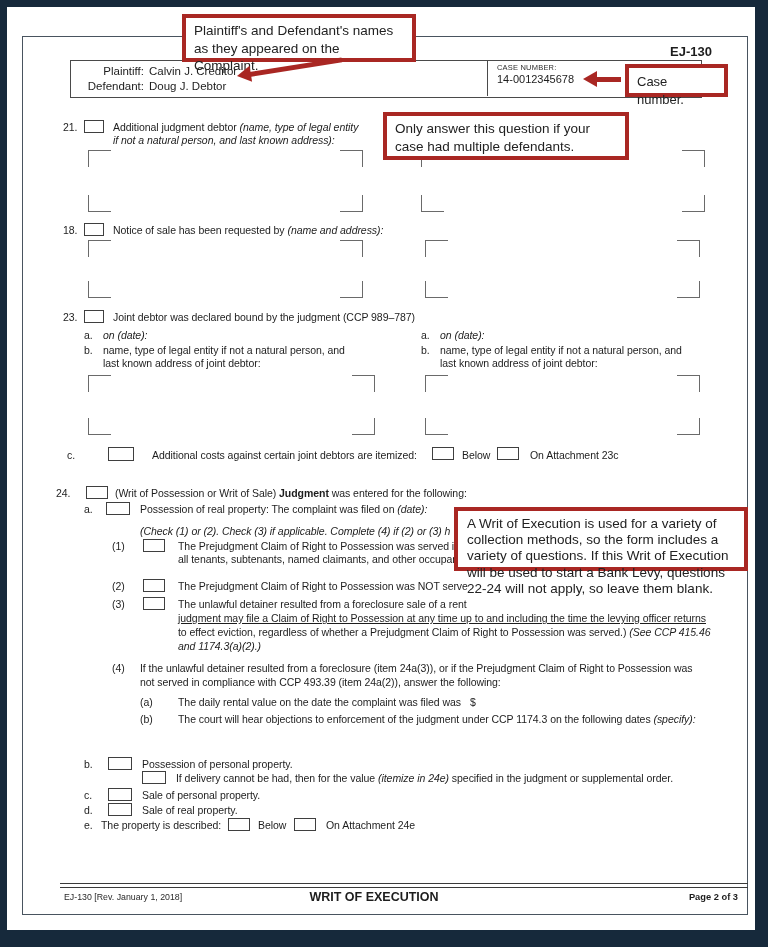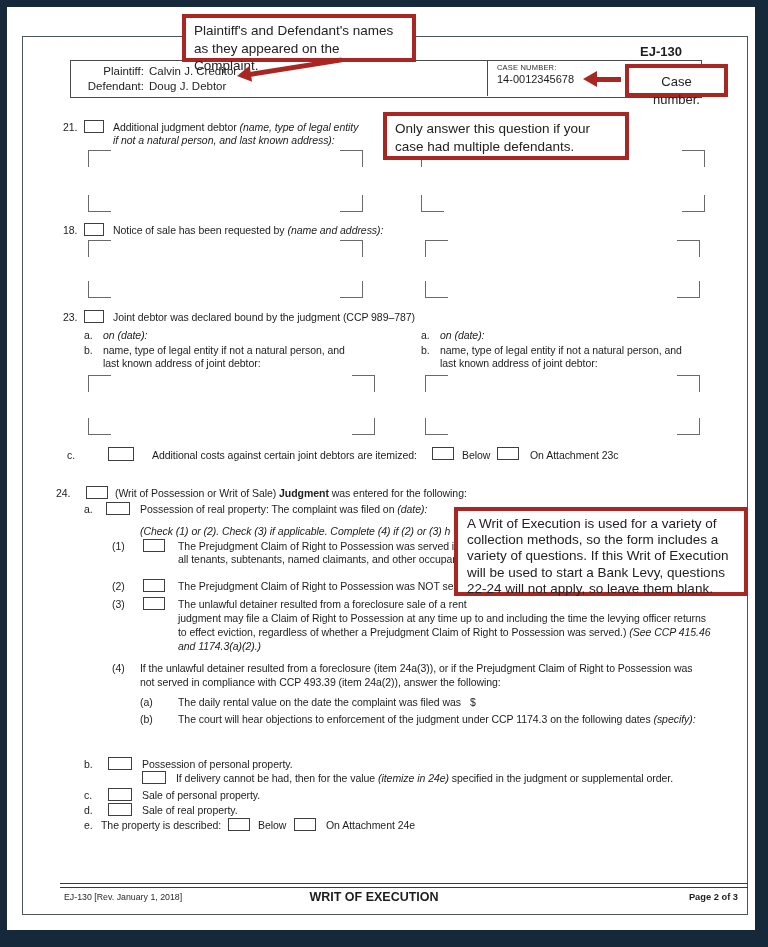--- a/index.html
+++ b/index.html
@@ -22,25 +22,25 @@
   .area .tr{right:0;top:0;border-right:1.5px solid #6a6a6a;border-top:1.5px solid #6a6a6a;}
   .area .bl{left:0;bottom:0;border-left:1.5px solid #6a6a6a;border-bottom:1.5px solid #6a6a6a;}
   .area .br{right:0;bottom:0;border-right:1.5px solid #6a6a6a;border-bottom:1.5px solid #6a6a6a;}
   
   .hdr-box{position:absolute;left:70px;top:60px;width:630px;height:36px;border:1px solid #4a4a4a;background:#fff;}
   .hdr-div{position:absolute;left:487px;top:60px;height:36px;border-left:1px solid #4a4a4a;}
   .hline{position:absolute;font-size:11.5px;white-space:nowrap;}
   .hlabel{display:inline-block;width:64px;text-align:right;margin-right:5px;}
   .case-label{position:absolute;left:497px;top:63px;font-size:7.5px;color:#2c2c2c;letter-spacing:0.2px;}
   .case-value{position:absolute;left:497px;top:73px;font-size:11px;}
-  .formid{position:absolute;left:640px;top:44px;width:72px;font-size:13px;font-weight:bold;}
+  .formid{position:absolute;left:640px;top:44px;width:72px;text-align:right;font-size:13px;font-weight:bold;}
   
   .callout{position:absolute;border:4px solid #a92723;background:#ffffff;z-index:10;
            font-size:13.5px;line-height:17.5px;color:#222;box-sizing:border-box;padding:4px 8px;}
-  .co-case{text-align:center;padding-top:5px;}
+  .co-case{text-align:left;padding-top:5px;}
   
   .r-arrow{position:absolute;height:5px;background:#a92723;z-index:11;transform-origin:left center;}
   .r-arrow::before{content:'';position:absolute;left:-14px;top:-6px;width:0;height:0;
                    border:8.5px solid transparent;border-right:14px solid #a92723;}
   
   .f-rule{position:absolute;left:60px;top:883px;width:688px;height:2.5px;border-top:1px solid #3a3a3a;border-bottom:1px solid #3a3a3a;}
   .f-left{position:absolute;left:64px;top:892px;font-size:8.8px;color:#2a2a2a;}
   .f-center{position:absolute;left:0;right:20px;top:890px;text-align:center;font-size:12.5px;font-weight:bold;}
   .f-right{position:absolute;left:620px;top:892px;width:118px;text-align:right;font-size:9.3px;font-weight:bold;}
 </style>
@@ -142,21 +142,21 @@
 <div class="ln" style="left:178px;top:540px;">The Prejudgment Claim of Right to Possession was served in c</div>
 <div class="ln" style="left:178px;top:553px;">all tenants, subtenants, named claimants, and other occupants</div>
 
 <div class="ln" style="left:112px;top:580px;">(2)</div>
 <span class="cbx" style="left:143px;top:579px;width:22px;height:13px;"></span>
 <div class="ln" style="left:178px;top:580px;">The Prejudgment Claim of Right to Possession was NOT serve</div>
 
 <div class="ln" style="left:112px;top:598px;">(3)</div>
 <span class="cbx" style="left:143px;top:597px;width:22px;height:13px;"></span>
 <div class="ln" style="left:178px;top:598px;">The unlawful detainer resulted from a foreclosure sale of a rent</div>
-<div class="ln" style="left:178px;top:612px;">judgment may file a Claim of Right to Possession at any time up to and including the time the levying officer returns</div>
+<div class="ln" style="left:178px;top:612px;text-decoration:underline;">judgment may file a Claim of Right to Possession at any time up to and including the time the levying officer returns</div>
 <div class="ln" style="left:178px;top:626px;"><span>to effect eviction, regardless of whether a Prejudgment Claim of Right to Possession was served.) </span><span class="it">(See CCP 415.46</span></div>
 <div class="ln it" style="left:178px;top:640px;">and 1174.3(a)(2).)</div>
 
 <div class="ln" style="left:112px;top:662px;">(4)</div>
 <div class="ln" style="left:140px;top:662px;">If the unlawful detainer resulted from a foreclosure (item 24a(3)), or if the Prejudgment Claim of Right to Possession was</div>
 <div class="ln" style="left:140px;top:676px;">not served in compliance with CCP 493.39 (item 24a(2)), answer the following:</div>
 
 <div class="ln" style="left:140px;top:696px;">(a)</div>
 <div class="ln" style="left:178px;top:696px;"><span>The daily rental value on the date the complaint was filed was</span><span style="margin-left:9px;">$</span></div>
 <div class="ln" style="left:140px;top:713px;">(b)</div>
@@ -189,13 +189,13 @@
 <div class="f-right">Page 2 of 3</div>
 
 <div class="callout" style="left:182px;top:14px;width:234px;height:48px;">Plaintiff's and Defendant's names as they appeared on the Complaint.</div>
 <div class="r-arrow" style="left:243px;top:73px;width:100px;transform:rotate(-9deg);"></div>
 
 <div class="callout co-case" style="left:625px;top:64px;width:103px;height:33px;font-size:13px;">Case number.</div>
 <div class="r-arrow" style="left:589px;top:77px;width:32px;"></div>
 
 <div class="callout" style="left:383px;top:112px;width:246px;height:48px;">Only answer this question if your case had multiple defendants.</div>
 
-<div class="callout" style="left:454px;top:507px;width:294px;height:89px;line-height:16.2px;padding:5px 9px;">A Writ of Execution is used for a variety of collection methods, so the form includes a variety of questions. If this Writ of Execution will be used to start a Bank Levy, questions 22-24 will not apply, so leave them blank.</div>
+<div class="callout" style="left:454px;top:507px;width:294px;height:64px;line-height:16.2px;padding:5px 9px;">A Writ of Execution is used for a variety of collection methods, so the form includes a variety of questions. If this Writ of Execution will be used to start a Bank Levy, questions 22-24 will not apply, so leave them blank.</div>
 
 </body></html>

